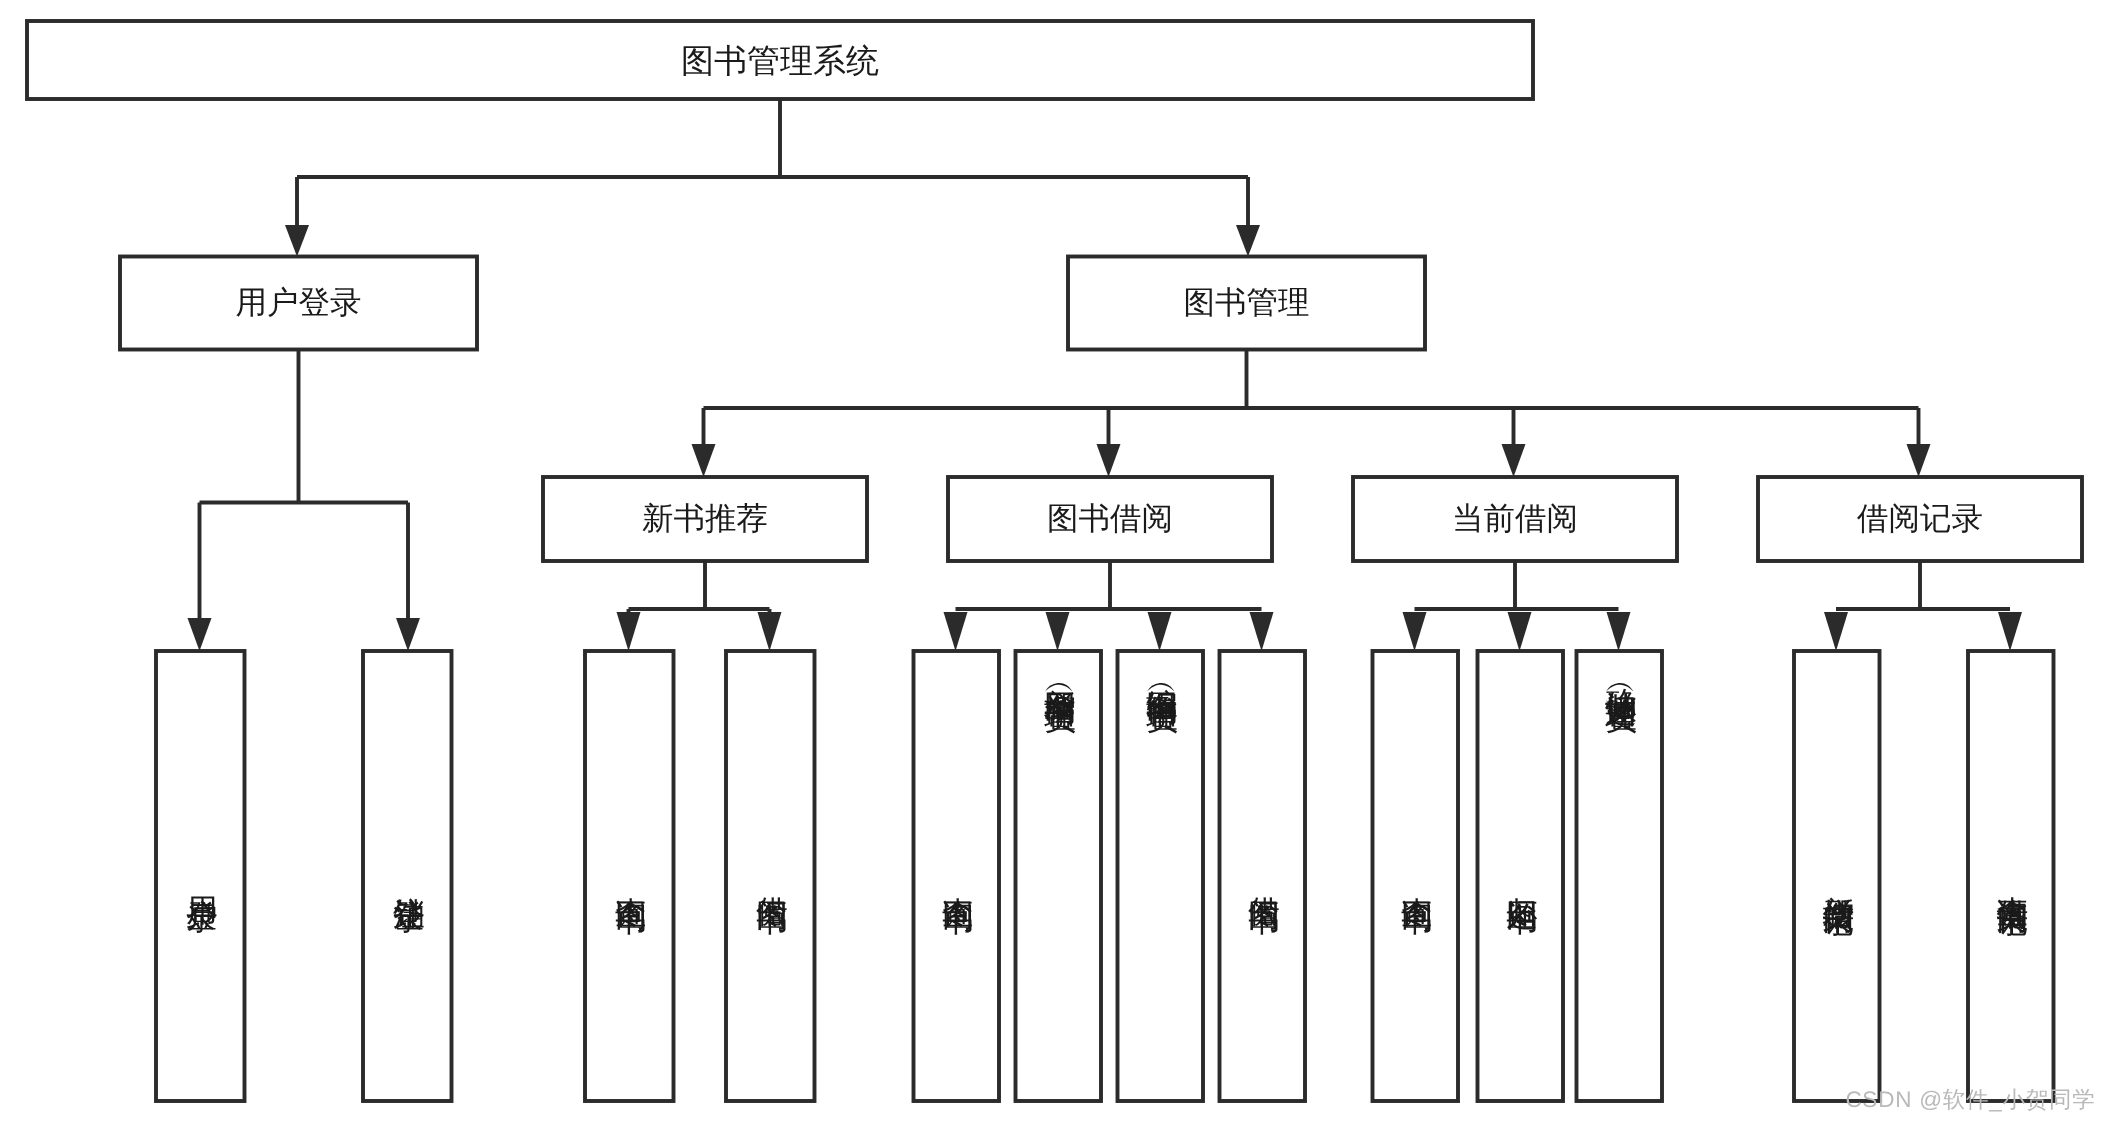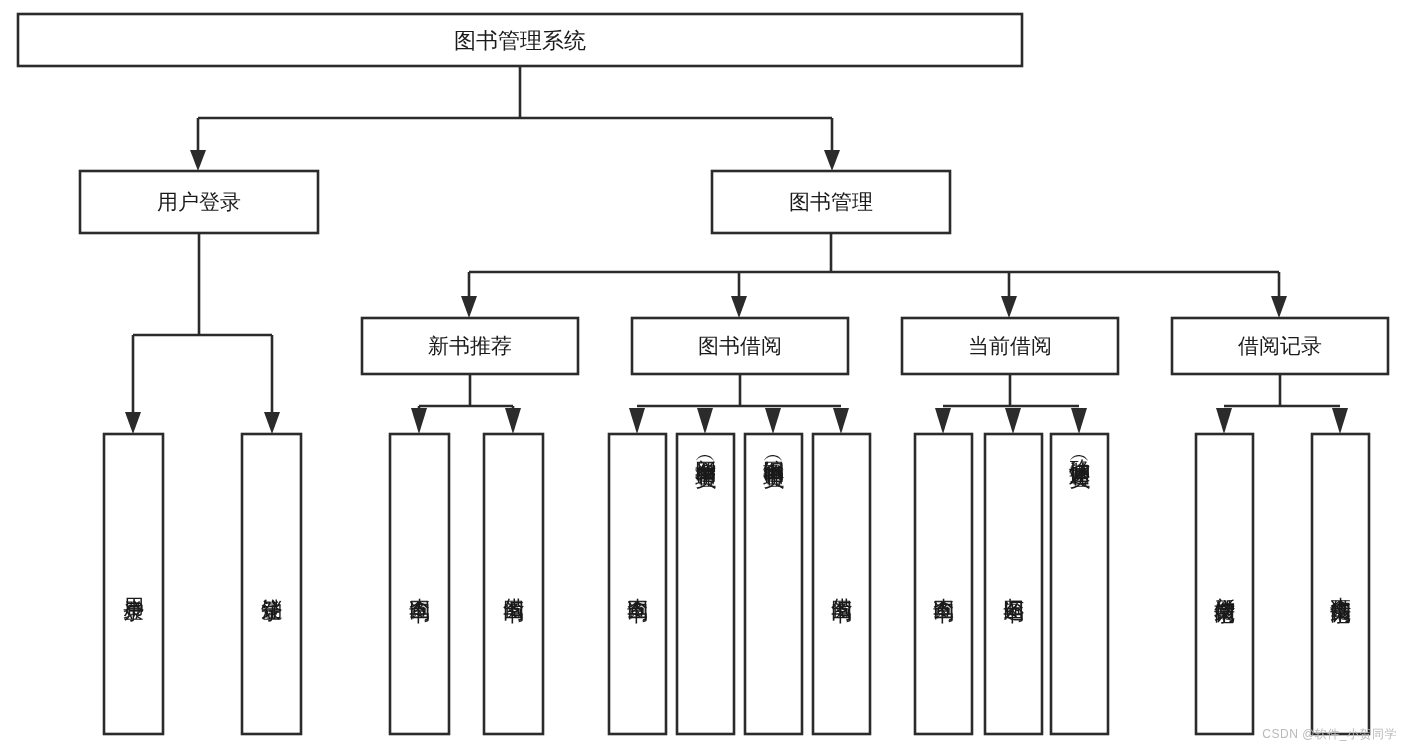--- a/index.html
+++ b/index.html
@@ -66,21 +66,21 @@
     justify-content: center;
     text-align: center;
     white-space: nowrap;
     pointer-events: none;
   }
   #watermark {
     position: absolute;
     right: 8px;
     bottom: 4px;
     font-family: "Liberation Sans", "DejaVu Sans", sans-serif;
-    font-size: 12px;
+    font-size: 15px;
     color: #b9b9b9;
     letter-spacing: 0.5px;
     white-space: nowrap;
     margin-left: 28px;
   }
 </style>
 </head>
 <body>
 
 <div id="diagram-root">

